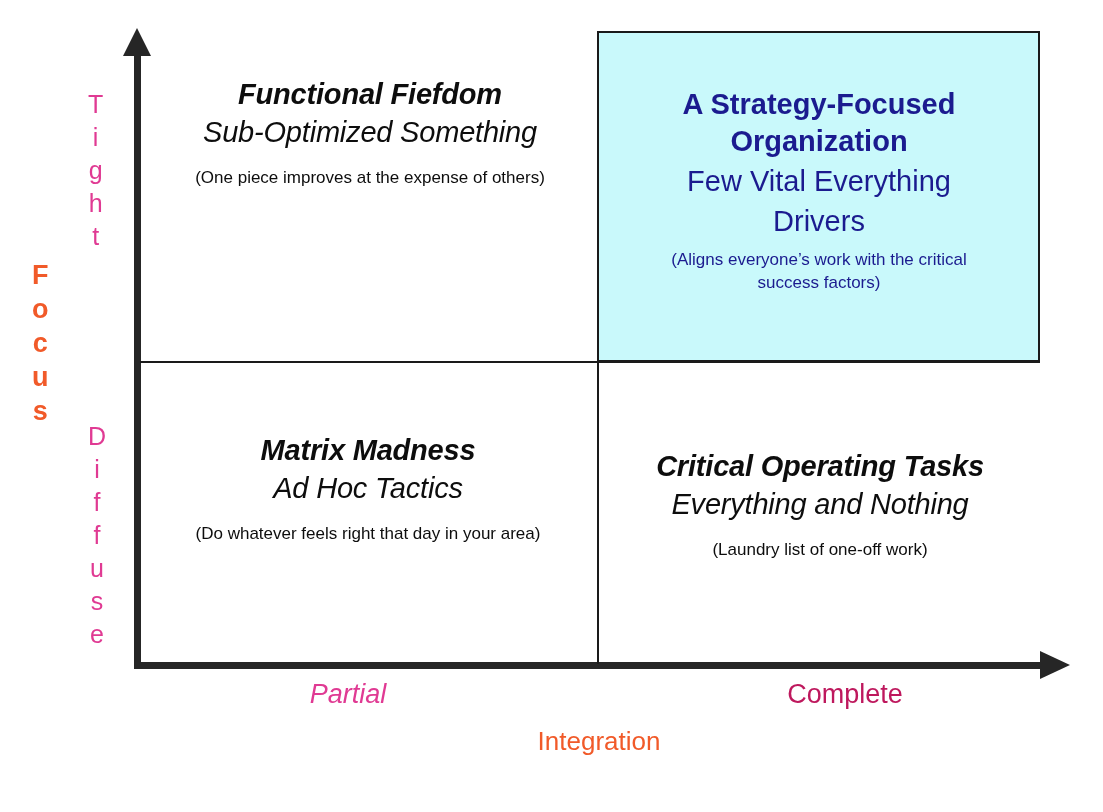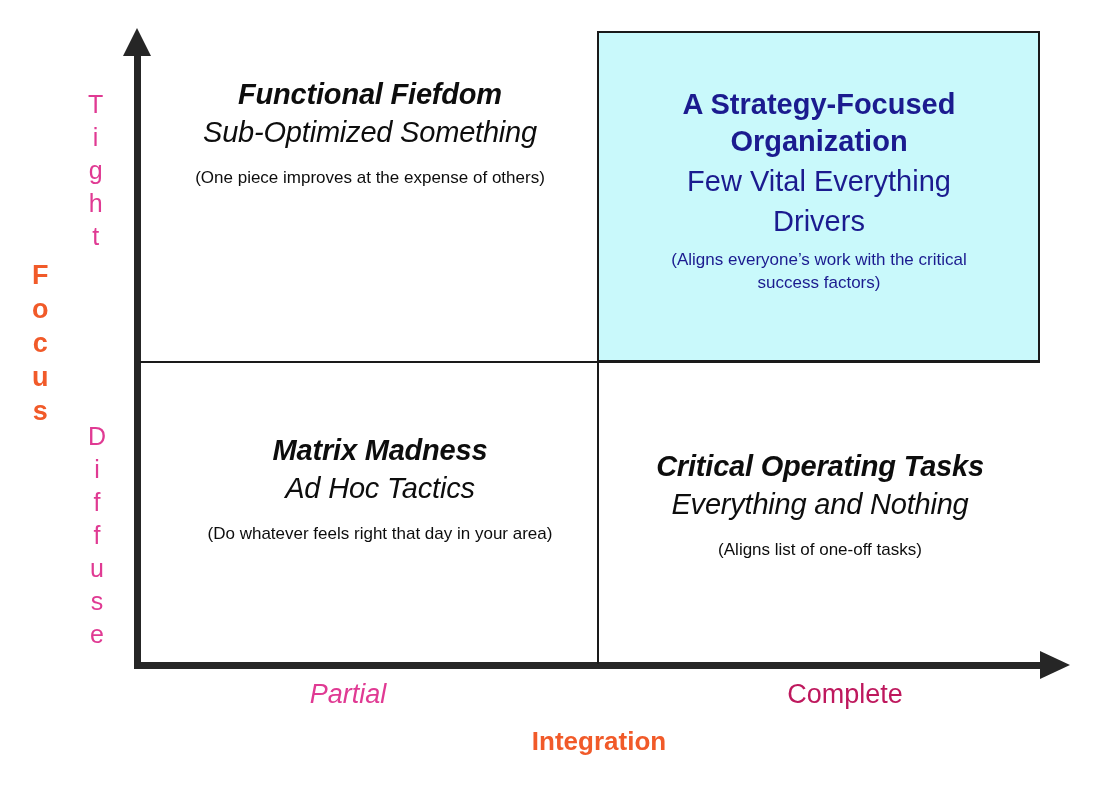--- a/index.html
+++ b/index.html
@@ -109,21 +109,21 @@
     letter-spacing: -0.2px;
     white-space: nowrap;
   }
   .q-note {
     font-size: 17px;
     line-height: 1.3;
     margin-top: 16px;
   }
 
   #quadrant-top-left  { left: 150px; top: 76px;  width: 440px; }
-  #quadrant-bottom-left  { left: 160px; top: 432px; width: 440px; }
+  #quadrant-bottom-left  { left: 148px; top: 432px; width: 440px; }
   #quadrant-bottom-right { left: 600px; top: 448px; width: 440px; }
 
   
   #quadrant-top-right {
     position: absolute;
     left: 605px;
     top: 86px;
     width: 428px;
     text-align: center;
     color: #1b1b8f;
@@ -199,21 +199,21 @@
     color: #be185d;
     font-size: 27px;
   }
   #x-axis-title {
     position: absolute;
     left: 449px;
     top: 726px;
     width: 300px;
     text-align: center;
     color: #f15a29;
-    font-weight: bold;
+    font-weight: normal;
     font-size: 26px;
   }
 </style>
 </head>
 <body>
 
 <div id="canvas">
 
   <div id="y-axis-line" class="axis-line"></div>
   <div id="y-axis-arrow" class="arrow-head"></div>
@@ -268,20 +268,20 @@
 
   <div id="quadrant-bottom-left" class="quadrant">
     <div class="q-title">Matrix Madness</div>
     <div class="q-sub">Ad Hoc Tactics</div>
     <div class="q-note">(Do whatever feels right that day in your area)</div>
   </div>
 
   <div id="quadrant-bottom-right" class="quadrant">
     <div class="q-title">Critical Operating Tasks</div>
     <div class="q-sub">Everything and Nothing</div>
-    <div class="q-note">(Aligns list of one-off tasks)</div>
+    <div class="q-note">(Laundry list of one-off work)</div>
   </div>
 
   <div id="x-label-partial">Partial</div>
   <div id="x-label-complete">Complete</div>
   <div id="x-axis-title">Integration</div>
 
 </div>
 
 </body></html>

